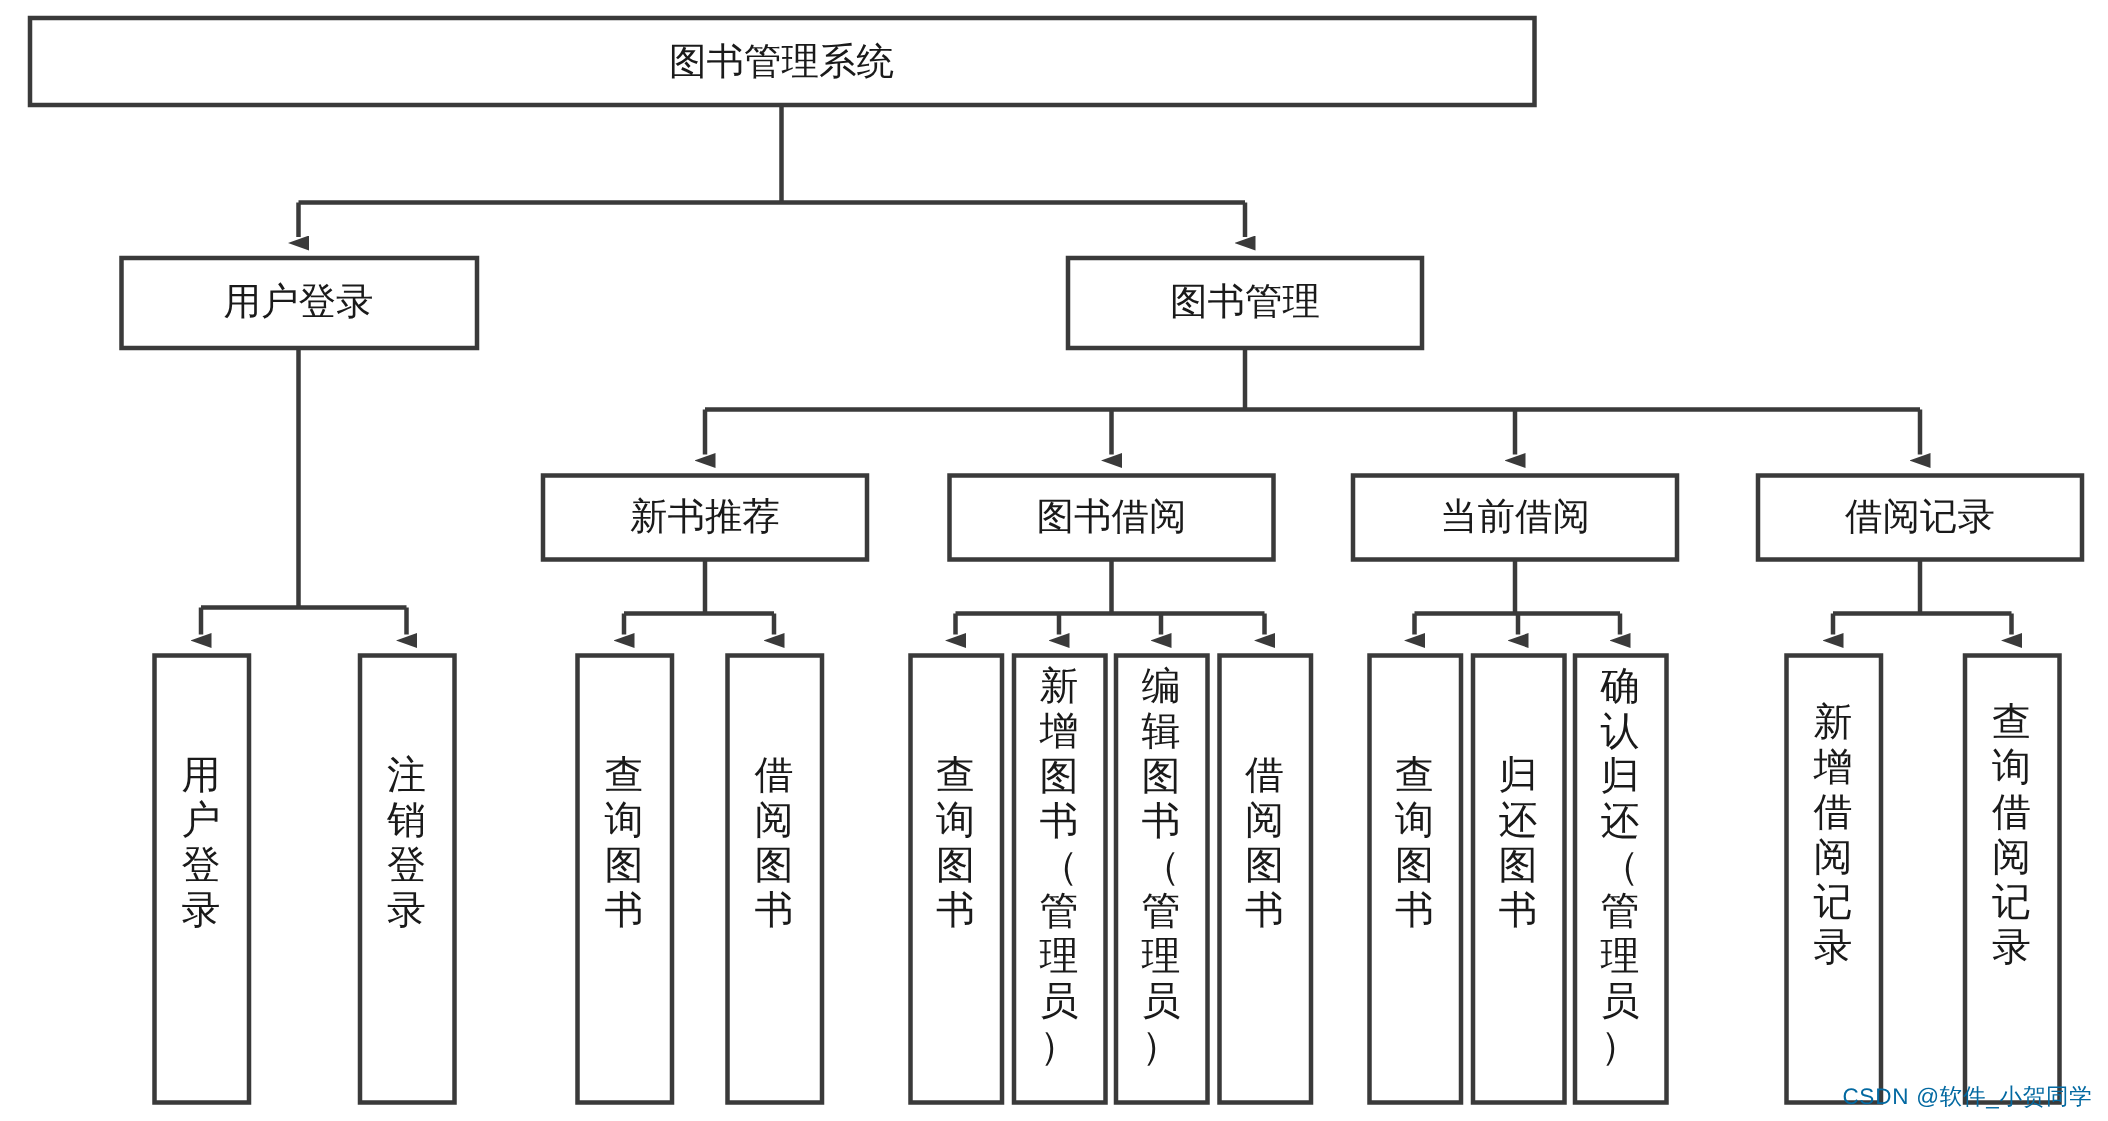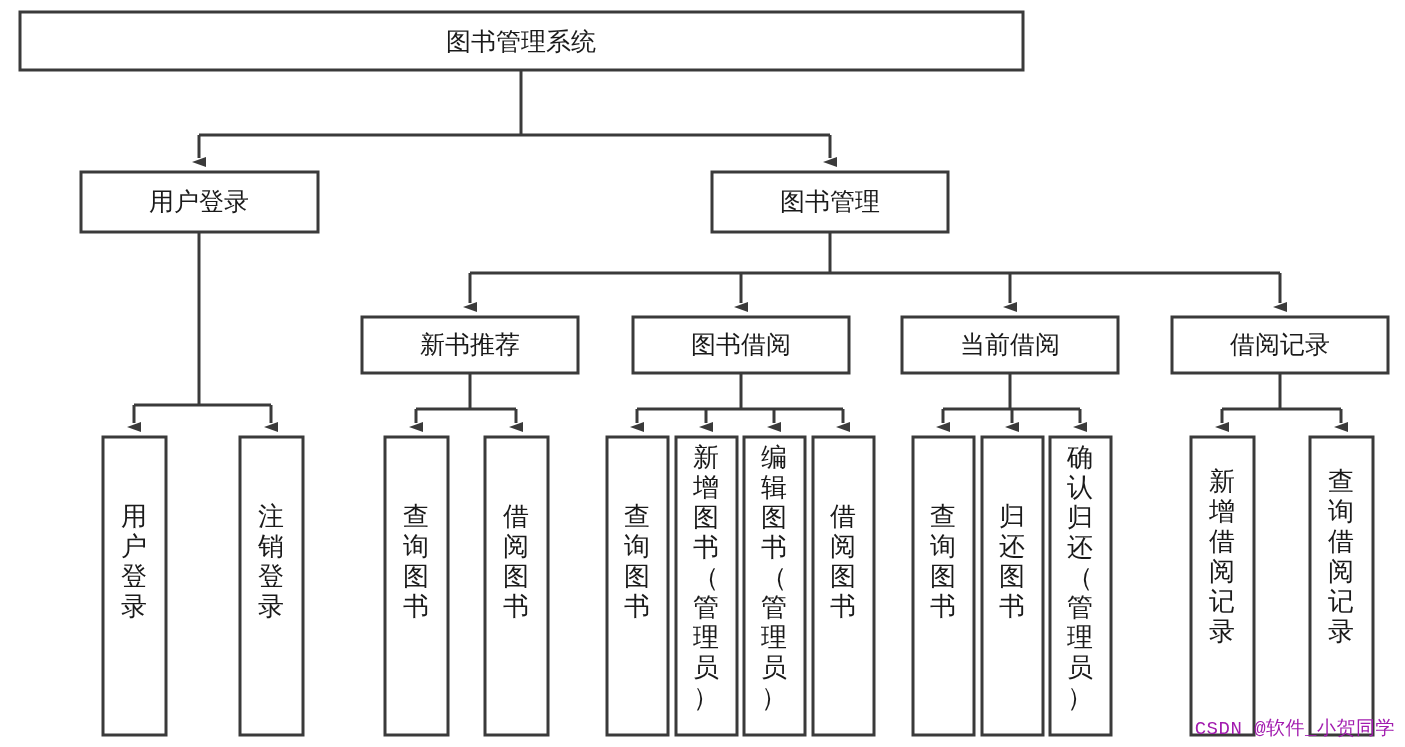--- a/index.html
+++ b/index.html
@@ -44,23 +44,23 @@
   .node-label-v {
     font-family: "Liberation Sans", "DejaVu Sans", sans-serif;
     font-size: 26px;
     fill: #1a1a1a;
     text-anchor: middle;
   }
   .watermark {
     position: absolute;
     right: 10px;
     bottom: 6px;
-    font-family: Liberation Mono, monospace;
-    font-size: 19px;
-    color: #a21caf;
+    font-family: Liberation Sans, sans-serif;
+    font-size: 15px;
+    color: #0369a1;
     white-space: nowrap;
     letter-spacing: 0.5px;
   }
 </style>
 </head>
 <body>
 
 <svg id="diagram" viewBox="0 0 1405 747">
   <defs>
     <marker id="arrow" markerWidth="12" markerHeight="14" refX="1" refY="7" orient="auto" markerUnits="userSpaceOnUse">

